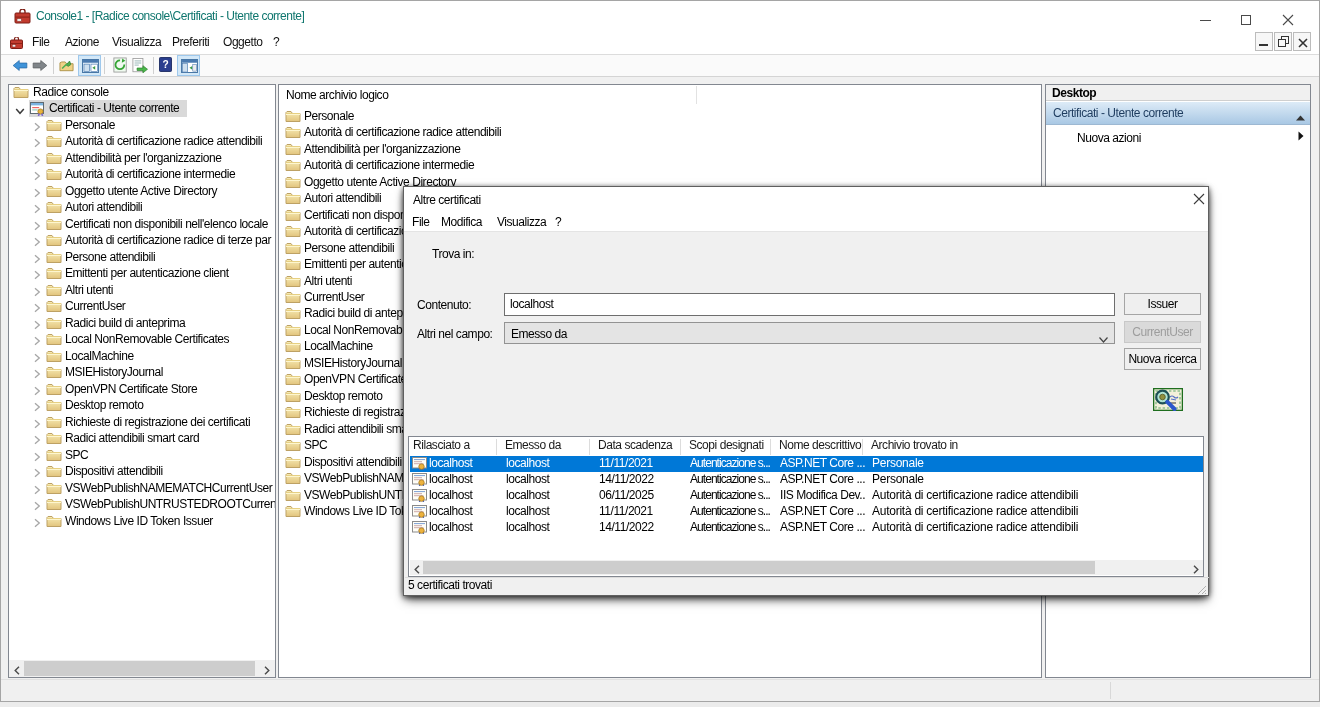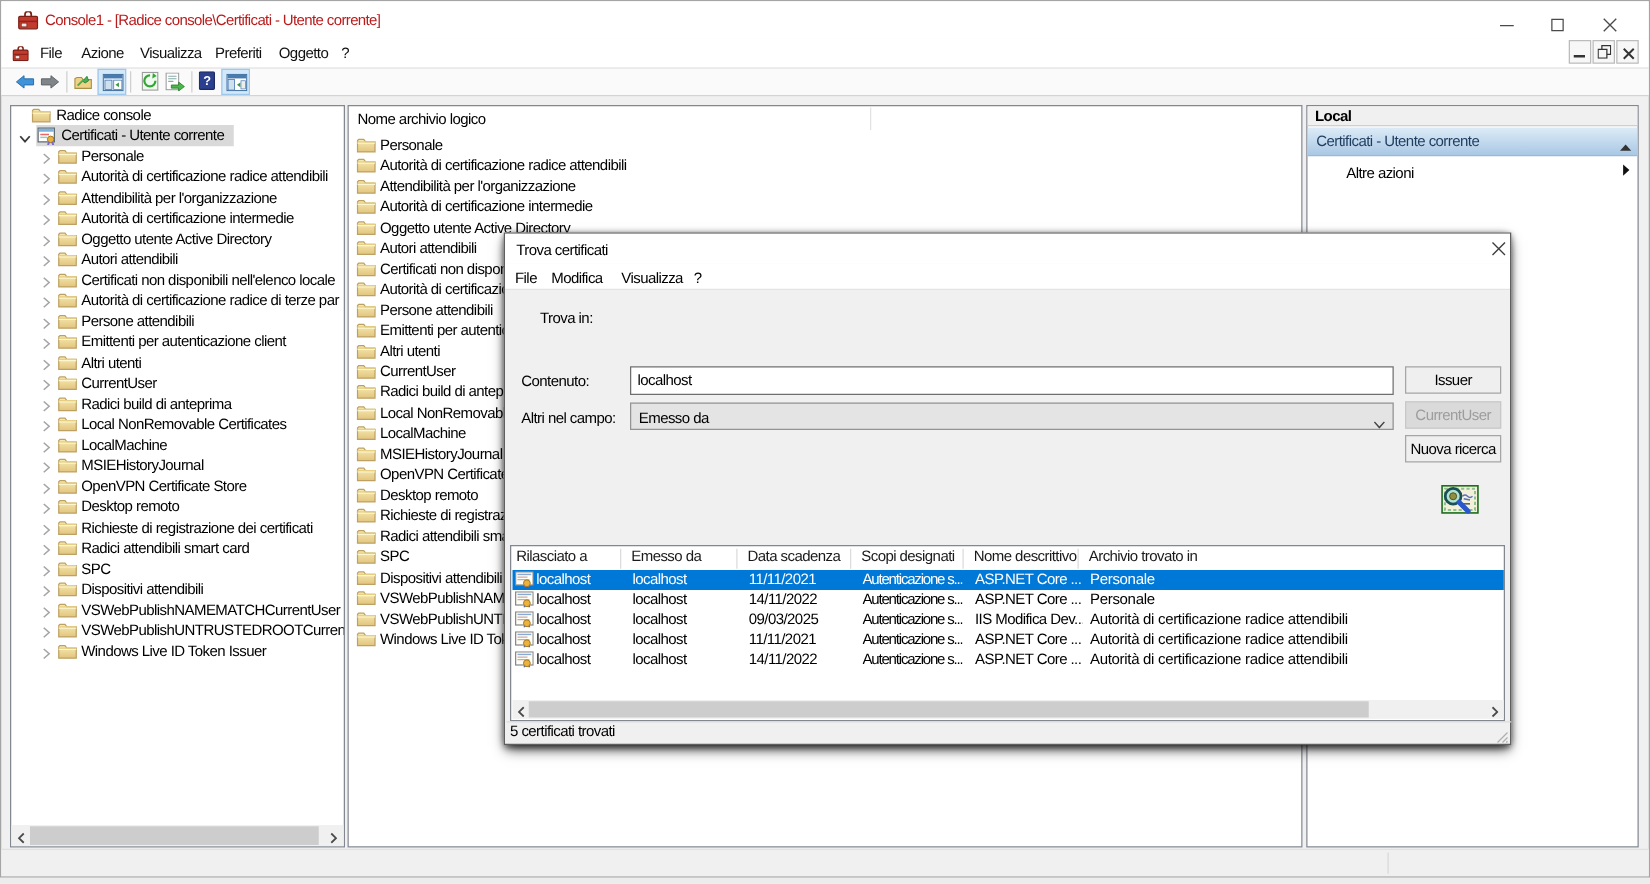--- a/index.html
+++ b/index.html
@@ -1,18 +1,18 @@
 <!DOCTYPE html>
 <html><head><meta charset="utf-8"><style>*{margin:0;padding:0;box-sizing:border-box}
 html,body{width:1320px;height:707px;overflow:hidden}
 body{font-family:"Liberation Sans",sans-serif;font-size:12px;color:#000;background:#ececec;position:relative;letter-spacing:-0.45px}
 .ab{position:absolute}
 .win{position:absolute;left:0;top:0;width:1320px;height:702px;background:#f0f0f0;border:1px solid #a5a5a5}
 .titlebar{position:absolute;left:1px;top:1px;width:1318px;height:30px;background:#fff}
-.title{position:absolute;left:35px;top:0;line-height:30px;color:#b91c1c;letter-spacing:-0.5px}
+.title{position:absolute;left:35px;top:0;line-height:30px;color:#0f766e;letter-spacing:-0.5px}
 .menubar{position:absolute;left:1px;top:31px;width:1318px;height:24px;background:#fff;border-bottom:1px solid #dcdcdc}
 .mi{position:absolute;top:0;line-height:23px;color:#111}
 .toolbar{position:absolute;left:1px;top:55px;width:1318px;height:22px;background:#fafafa;border-bottom:1px solid #d4d4d4}
 .tsep{position:absolute;top:2px;width:1px;height:17px;background:#d0d0d0}
 .tbtn{position:absolute;top:0px;height:21px;border:1px solid #9ec8ec;background:#d3e8f8}
 .panel{position:absolute;background:#fff;border:1px solid #828790}
 .trow{position:absolute;height:16.5px;line-height:16.5px;white-space:nowrap}
 .ticon{position:absolute;top:1px}
 .chev{position:absolute;top:3px}
 .sel-gray{position:absolute;background:#d9d9d9}
@@ -122,21 +122,21 @@
       <div class="ab" style="left:3px;top:3px"><svg width="17" height="14" viewBox="0 0 18 15">
           <rect x="0.5" y="0.5" width="17" height="14" fill="#fff" stroke="#3c6e9f"></rect>
           <rect x="1" y="1" width="16" height="3" fill="#4a7ab0"></rect>
           <rect x="1.5" y="5" width="5.5" height="9" fill="#cfe0ef" stroke="#4a7ab0" stroke-width="0.7"></rect>
           <path d="M9 9.5 L12 7.5 L12 11.5 Z" fill="#3d9b43"></path>
           <rect x="12.5" y="6" width="4" height="7" fill="#eee" stroke="#4a7ab0" stroke-width="0.6"></rect>
         </svg></div>
     </div>
   </div>
 <div class="panel" style="left:8px;top:84px;width:268px;height:594px;overflow:hidden">
-    <div class="trow" style="left:12px;top:-1.00px;width:244px">
+    <div class="trow" style="left:0;top:-1.00px;width:244px">
       <span class="ticon" style="left:4px"><svg width="16" height="14" viewBox="0 0 16 14">
           <defs>
             <linearGradient id="fg" x1="0" y1="0" x2="0" y2="1">
               <stop offset="0" stop-color="#f7ecb6"></stop>
               <stop offset="1" stop-color="#e2c47d"></stop>
             </linearGradient>
           </defs>
           <path d="M1 3.5 L1 12.5 L15 12.5 L15 4.5 L7.5 4.5 L6 2.5 L2 2.5 Z" fill="url(#fg)" stroke="#bda164" stroke-width="1"></path>
           <path d="M1 5.5 L15 5.5" stroke="#fdf6cf" stroke-width="1"></path>
           <path d="M1 4.5 L15 4.5" stroke="#e6cf82" stroke-width="1"></path>
@@ -942,38 +942,38 @@
           </defs>
           <path d="M1 3.5 L1 12.5 L15 12.5 L15 4.5 L7.5 4.5 L6 2.5 L2 2.5 Z" fill="url(#fg)" stroke="#bda164" stroke-width="1"></path>
           <path d="M1 5.5 L15 5.5" stroke="#fdf6cf" stroke-width="1"></path>
           <path d="M1 4.5 L15 4.5" stroke="#e6cf82" stroke-width="1"></path>
         </svg></span>
       <span class="ab" style="left:25px">Windows Live ID Token Issuer</span>
     </div>
   </div>
 <div class="panel" style="left:1045px;top:84px;width:266px;height:594px;overflow:hidden">
     <div class="ab" style="left:0;top:0;width:264px;height:16px;background:#f0f0f0;border-bottom:1px solid #cfcfcf">
-      <span class="ab" style="left:6px;top:1px;font-weight:bold">Local</span>
+      <span class="ab" style="left:6px;top:1px;font-weight:bold">Desktop</span>
     </div>
     <div class="ab" style="left:0;top:17px;width:264px;height:23px;background:linear-gradient(#ddebf7,#a9c8e4);border-bottom:1px solid #9db8d2">
       <span class="ab" style="left:7px;top:4px;color:#1e3c5f">Certificati - Utente corrente</span>
       <span class="ab" style="left:250px;top:8px"><svg width="9" height="6" viewBox="0 0 9 6">
           <path d="M0 5.5 L4.5 0.5 L9 5.5 Z" fill="#333"></path>
         </svg></span>
     </div>
-    <div class="ab" style="left:31px;top:46px">Altre azioni</div>
+    <div class="ab" style="left:31px;top:46px">Nuova azioni</div>
     <span class="ab" style="left:252px;top:45px"><svg width="6" height="10" viewBox="0 0 6 10">
         <path d="M0.5 0.5 L5.5 5 L0.5 9.5 Z" fill="#111"></path>
       </svg></span>
   </div>
 <div class="ab" style="left:1px;top:679px;width:1318px;height:22px;background:#f0f0f0;border-top:1px solid #e0e0e0"></div>
 <div class="ab" style="left:1110px;top:682px;width:1px;height:17px;background:#d8d8d8"></div>
 <div class="dialog">
     <div class="dtitle">
-      <span class="ab" style="left:9px;top:6px">Trova certificati</span>
+      <span class="ab" style="left:9px;top:6px">Altre certificati</span>
       <span class="ab" style="left:789px;top:6px"><svg width="12" height="12" viewBox="0 0 12 12">
           <path d="M1 1 L11 11 M11 1 L1 11" stroke="#3c3c3c" stroke-width="1.1"></path>
         </svg></span>
     </div>
     <div class="dmenu">
       <span class="ab" style="left:8px;top:4px">File</span>
       <span class="ab" style="left:37px;top:4px">Modifica</span>
       <span class="ab" style="left:93px;top:4px">Visualizza</span>
       <span class="ab" style="left:151px;top:4px">?</span>
     </div>
@@ -1049,21 +1049,21 @@
         <span class="ticon" style="left:2px;top:1px"><svg width="15" height="13" viewBox="0 0 15 13">
             <rect x="0.5" y="0.5" width="14" height="10.5" fill="#fffef7" stroke="#8a8a8a"></rect>
             <rect x="2" y="2" width="11" height="1.1" fill="#88a8d8"></rect>
             <rect x="2" y="4.2" width="8" height="1" fill="#caa"></rect>
             <rect x="2" y="6.2" width="9.5" height="1" fill="#caa"></rect>
             <path d="M8.2 11 L7.4 13 M10.8 11 L11.6 13" stroke="#4b63b8" stroke-width="1.4"></path>
             <circle cx="9.5" cy="9.6" r="2.7" fill="#edb23d" stroke="#a8791b" stroke-width="0.8"></circle>
           </svg></span>
         <span class="lcell" style="left:19px;width:66px">localhost</span>
         <span class="lcell" style="left:96px;width:82px">localhost</span>
-        <span class="lcell" style="left:189px;width:80px">09/03/2025</span>
+        <span class="lcell" style="left:189px;width:80px">06/11/2025</span>
         <span class="lcell" style="left:280px;width:80px;letter-spacing:-0.95px">Autenticazione s...</span>
         <span class="lcell" style="left:370px;width:86px;letter-spacing:-0.45px">IIS Modifica Dev...</span>
         <span class="lcell" style="left:462px;width:330px;letter-spacing:-0.25px">Autorità di certificazione radice attendibili</span>
       </div>
       <div class="lrow" style="top:66.7px">
         <span class="ticon" style="left:2px;top:1px"><svg width="15" height="13" viewBox="0 0 15 13">
             <rect x="0.5" y="0.5" width="14" height="10.5" fill="#fffef7" stroke="#8a8a8a"></rect>
             <rect x="2" y="2" width="11" height="1.1" fill="#88a8d8"></rect>
             <rect x="2" y="4.2" width="8" height="1" fill="#caa"></rect>
             <rect x="2" y="6.2" width="9.5" height="1" fill="#caa"></rect>

